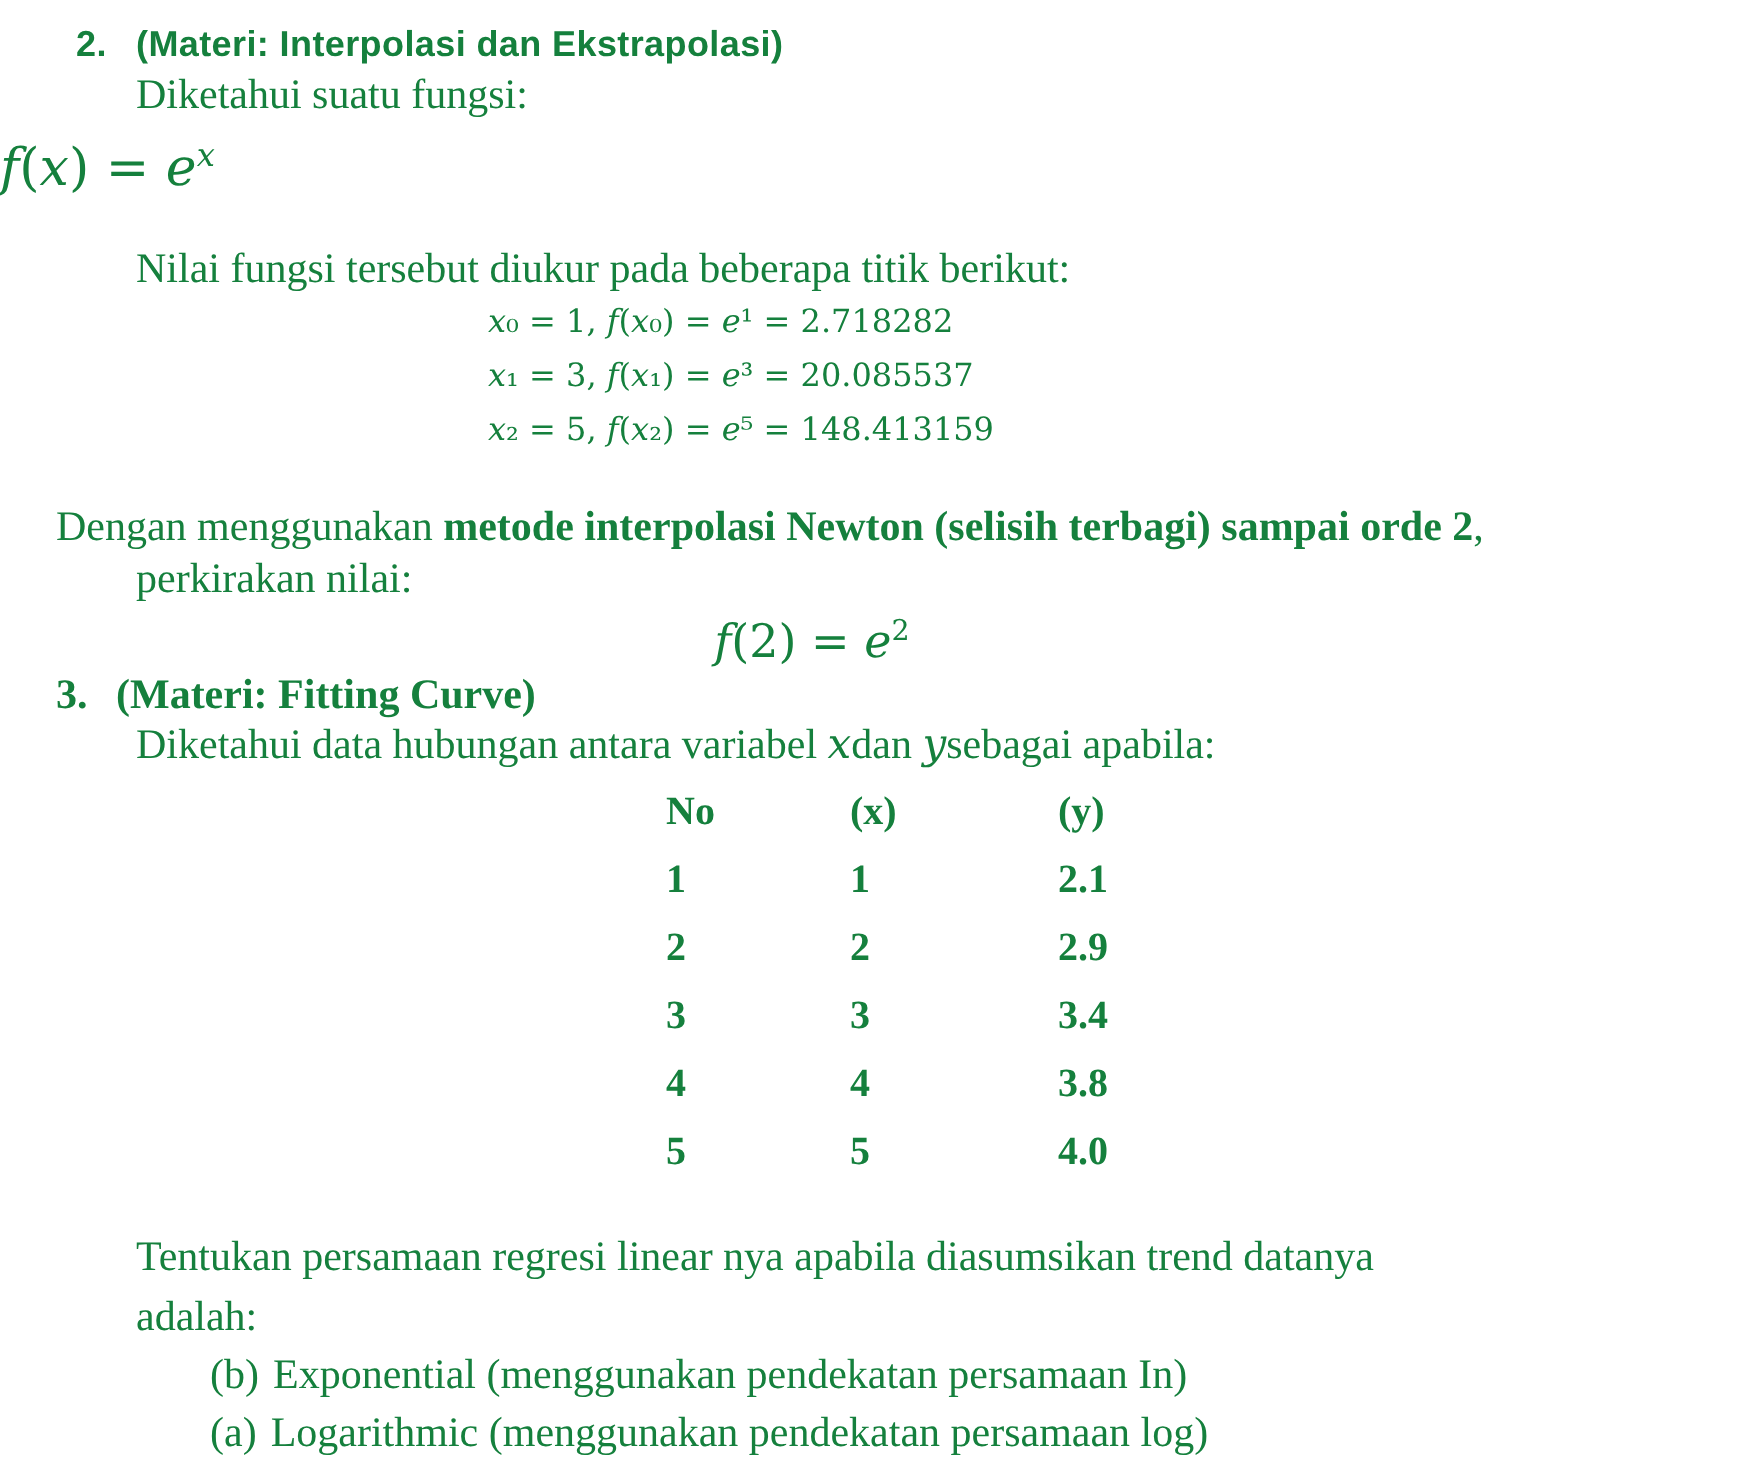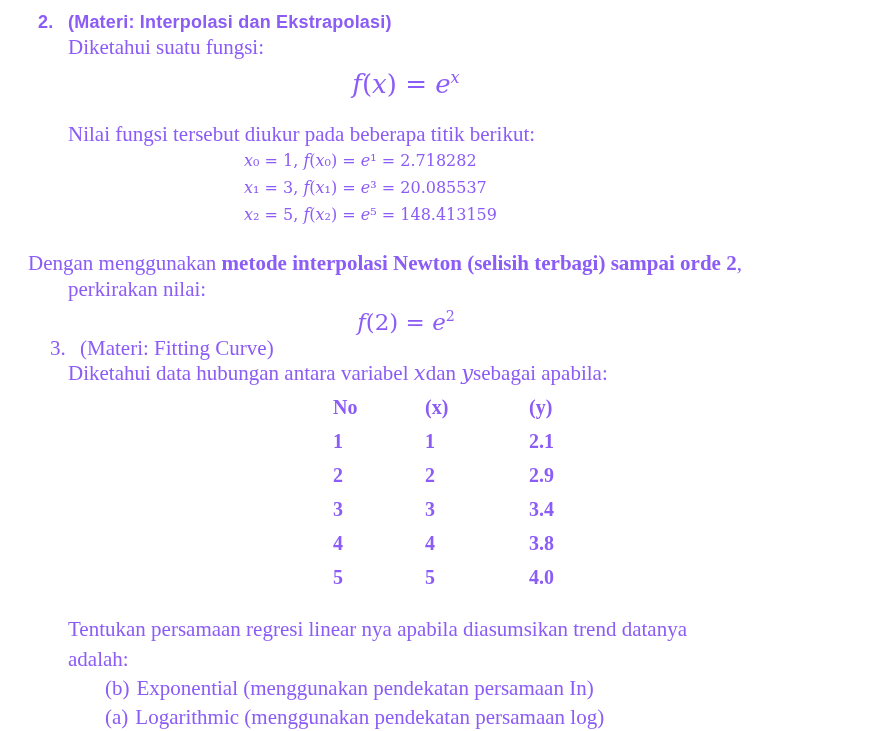--- a/index.html
+++ b/index.html
@@ -3,55 +3,55 @@
 <meta charset="utf-8">
 <style>
   html, body { margin: 0; padding: 0; background: #ffffff; }
   .page {
     position: relative;
     width: 812px;
     height: 731px;
     box-sizing: border-box;
     padding-top: 10px;
     background: #ffffff;
-    color: #8b5cf6;
+    color: #15803d;
     overflow: hidden;
     font-family: "Liberation Serif", "DejaVu Serif", serif;
   }
   .sec2-head {
     padding-left: 38px;
     font-family: "Liberation Sans", "DejaVu Sans", sans-serif;
     font-weight: 700;
     font-size: 18px;
     line-height: 24px;
     letter-spacing: 0.2px;
   }
   .sec3-head {
-    padding-left: 50px;
+    padding-left: 28px;
     font-family: "Liberation Serif", "DejaVu Serif", serif;
-    font-weight: 400;
+    font-weight: 700;
     font-size: 21px;
     line-height: 24px;
   }
   .num { display: inline-block; width: 30px; }
   p { margin: 0; }
   .body {
     margin-left: 68px;
     font-size: 21px;
     line-height: 26px;
   }
   .mt18 { margin-top: 18px; }
   .mt22 { margin-top: 22px; margin-left: 28px; }
   .mt20 { margin-top: 20px; }
   .lh30 { line-height: 30px; }
   .math { font-family: "DejaVu Serif", "Liberation Serif", serif; }
   .math i { font-style: italic; }
   .it { font-style: italic; }
   .formula-lg {
-    text-align: center;
+    text-align: left;
     font-size: 26px;
     line-height: 36px;
   }
   .formula-md {
     text-align: center;
     font-size: 23px;
     line-height: 28px;
   }
   .formula-lg sup, .formula-md sup {
     font-size: 0.62em;

